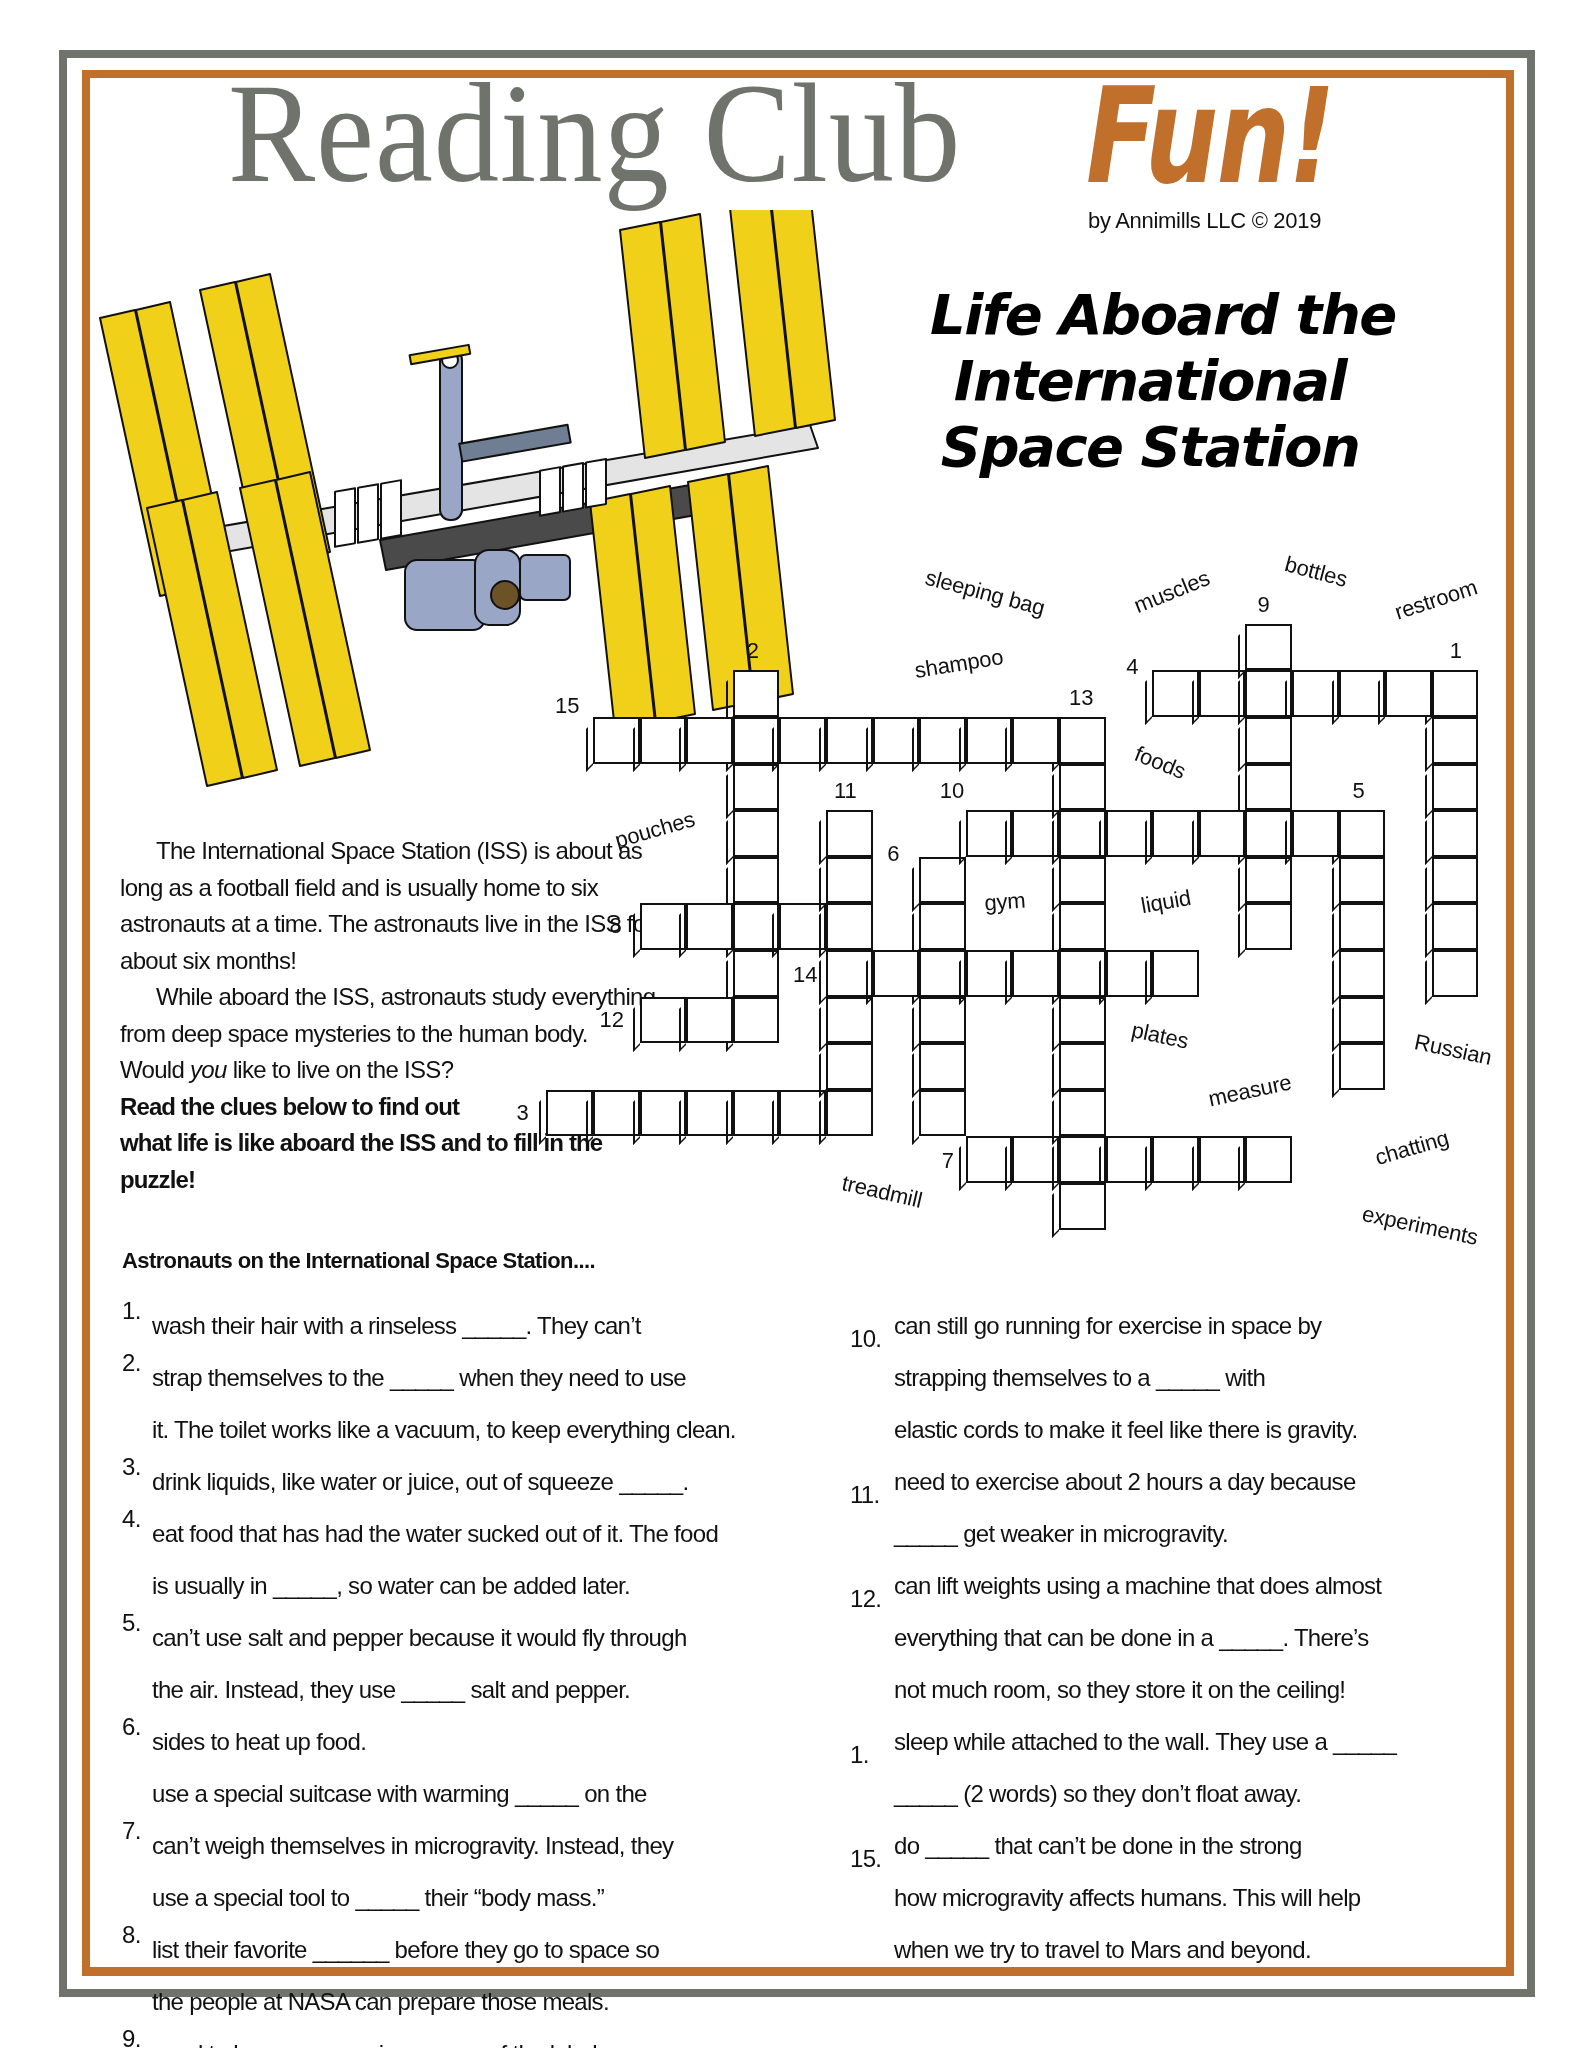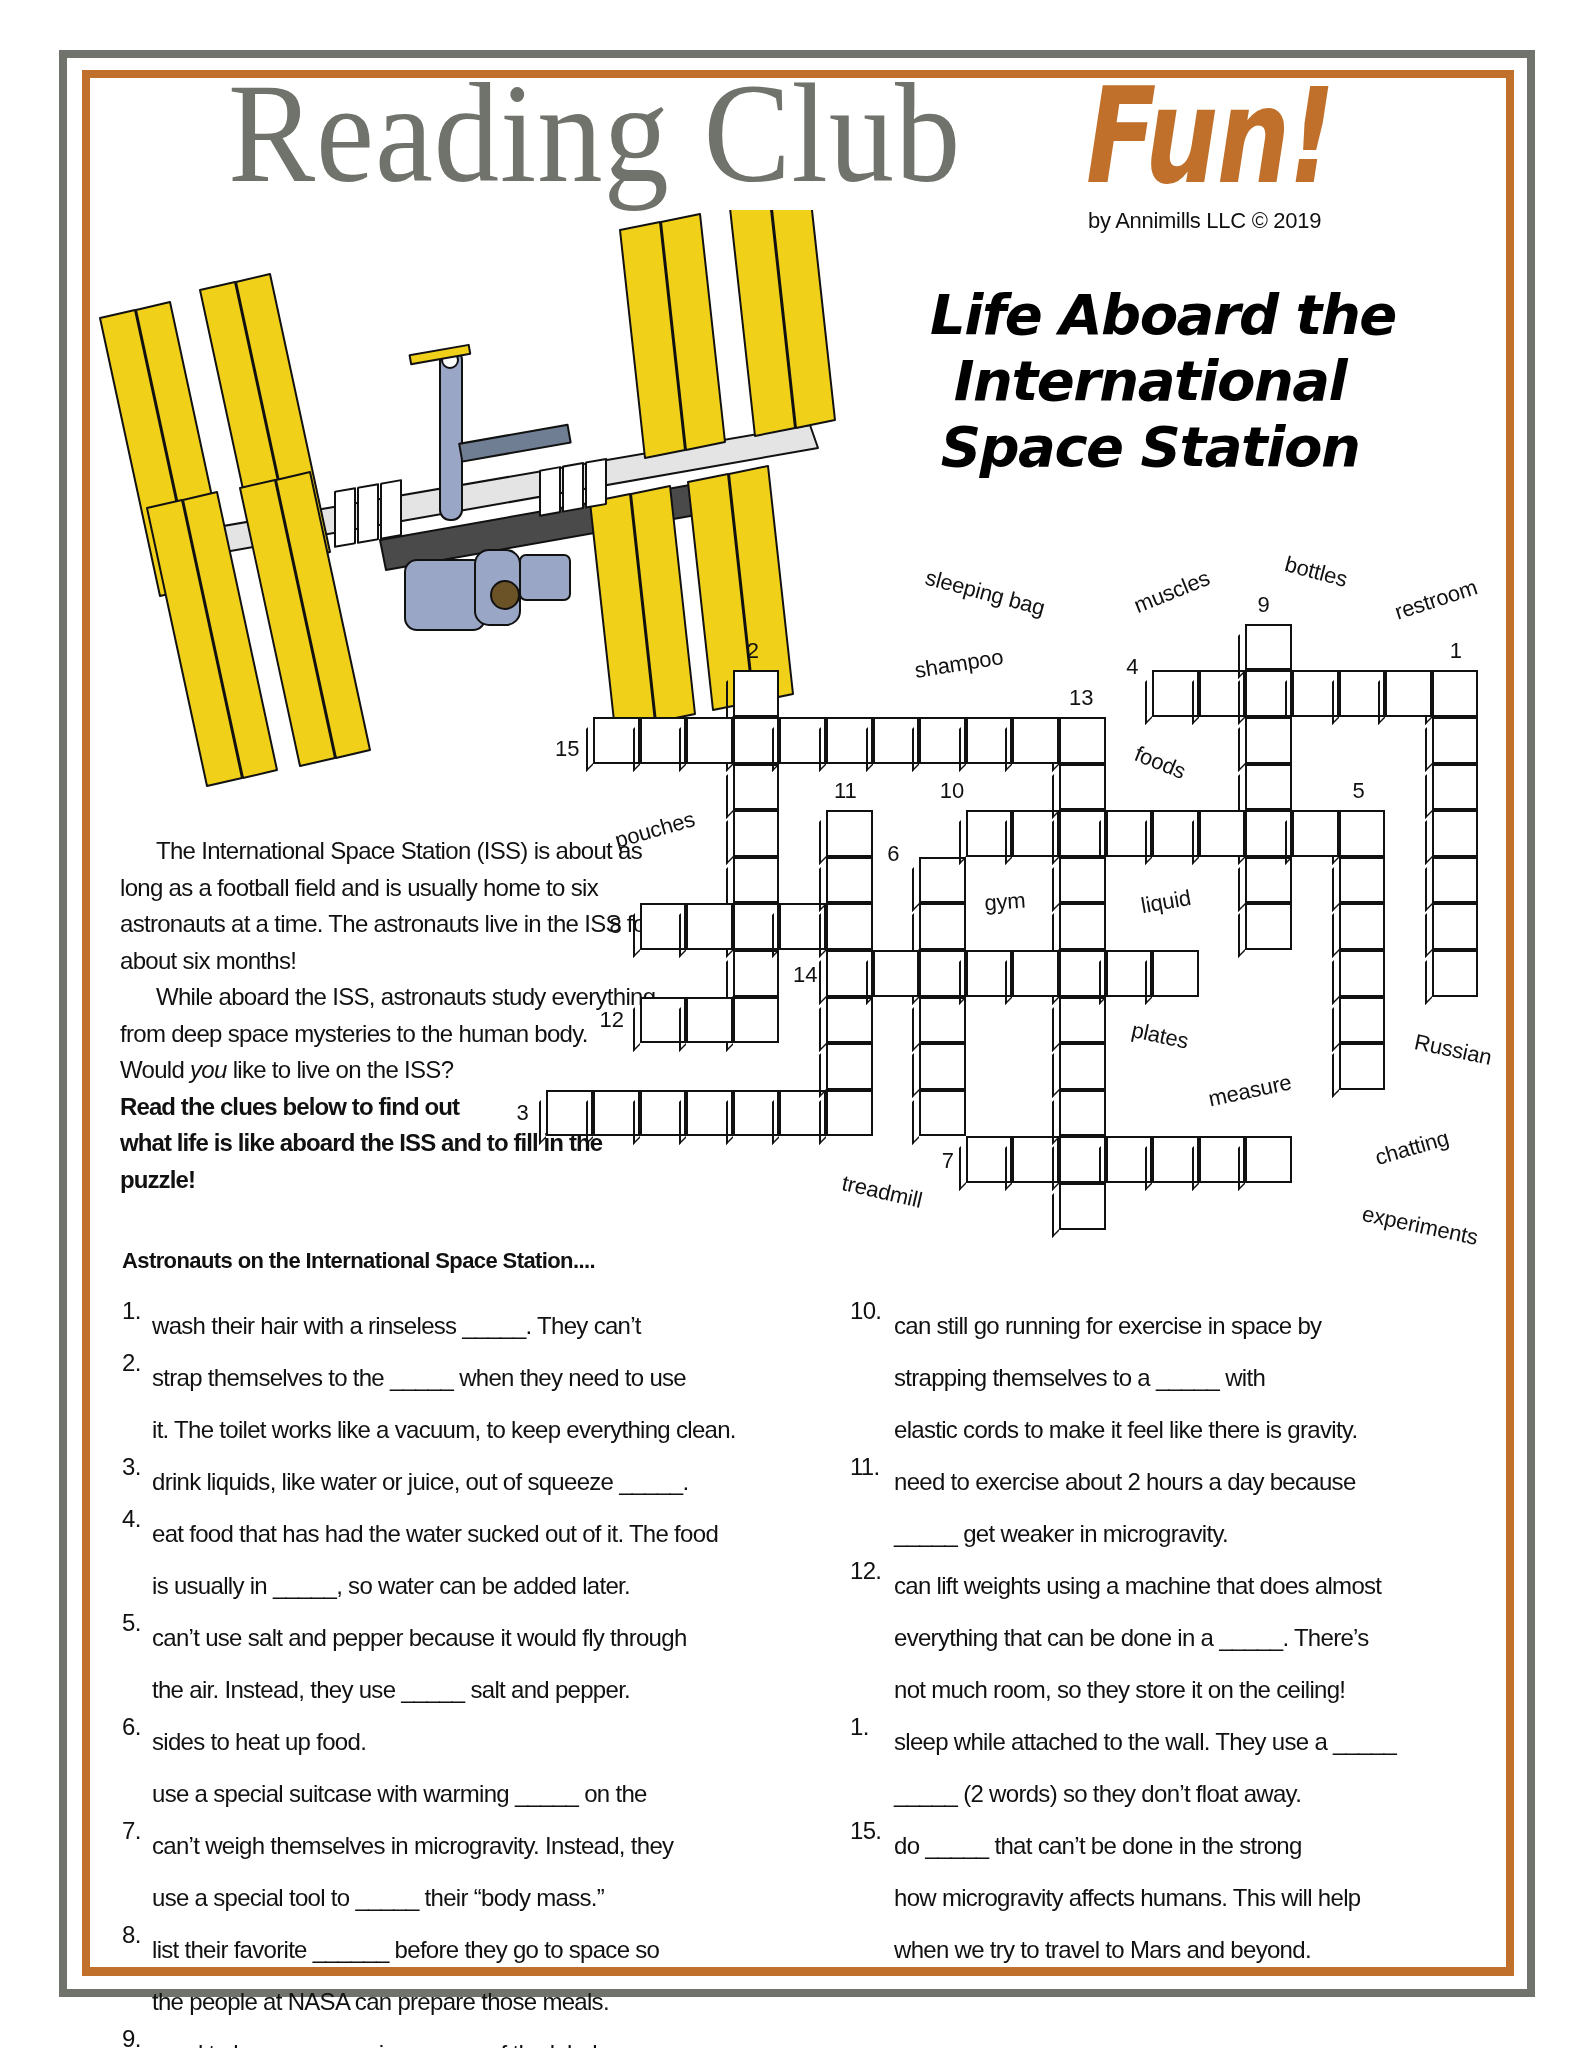--- a/index.html
+++ b/index.html
@@ -22,21 +22,21 @@
   .num { position:absolute; font-size:22px; color:#111; line-height:1; pointer-events:none; }
   .word { position:absolute; font-size:22px; color:#111; white-space:nowrap; transform-origin:center center; line-height:1; letter-spacing:-0.2px; }
   .clues-heading { position:absolute; left:122px; top:1248px; font-size:22px; font-weight:bold; letter-spacing:-0.6px; white-space:nowrap; }
   .clues-col { position:absolute; font-size:24px; line-height:37px; letter-spacing:-0.7px; color:#111; }
   .clues-left { left:122px; top:1292px; width:700px; }
   .clues-right { left:850px; top:1292px; width:620px; }
   .clue { display:flex; }
   .clue .n { flex:0 0 auto; }
   .clue .t { flex:1 1 auto; }
   .clues-left .n { width:30px; }
-  .clues-right .n { width:44px; }
+  .clues-right .n { width:44px;margin-top:28px; }
   .clue .t span { display:block;margin-top:15px; }
 </style>
 </head>
 <body>
 
 <div class="frame-gray"></div>
 <div class="frame-orange"></div>
 
 <div class="title-reading">Reading Club</div>
 <div class="title-fun">Fun!</div>
@@ -209,21 +209,21 @@
     <div class="num" style="left: 793px; top: 964px;">14</div>
     <div class="cell" style="left: 593px; top: 717px;"></div>
     <div class="cell" style="left: 639.6px; top: 717px;"></div>
     <div class="cell" style="left: 686.2px; top: 717px;"></div>
     <div class="cell" style="left: 779.4px; top: 717px;"></div>
     <div class="cell" style="left: 826px; top: 717px;"></div>
     <div class="cell" style="left: 872.6px; top: 717px;"></div>
     <div class="cell" style="left: 919.2px; top: 717px;"></div>
     <div class="cell" style="left: 965.8px; top: 717px;"></div>
     <div class="cell" style="left: 1012.4px; top: 717px;"></div>
-    <div class="num" style="left: 555px; top: 738px; text-align: right;">15</div>
+    <div class="num" style="left: 555px; top: 695px; text-align: right;">15</div>
   </div>
 <div id="words">
     <div class="word" style="left: 985px; top: 593px; transform: translate(-50%, -50%) rotate(15deg);">sleeping bag</div>
     <div class="word" style="left: 1172px; top: 592px; transform: translate(-50%, -50%) rotate(-22deg);">muscles</div>
     <div class="word" style="left: 1316px; top: 572px; transform: translate(-50%, -50%) rotate(15deg);">bottles</div>
     <div class="word" style="left: 1436px; top: 600px; transform: translate(-50%, -50%) rotate(-18deg);">restroom</div>
     <div class="word" style="left: 959px; top: 664px; transform: translate(-50%, -50%) rotate(-9deg);">shampoo</div>
     <div class="word" style="left: 1160px; top: 763px; transform: translate(-50%, -50%) rotate(22deg);">foods</div>
     <div class="word" style="left: 655px; top: 830px; transform: translate(-50%, -50%) rotate(-16deg);">pouches</div>
     <div class="word" style="left: 1005px; top: 902px; transform: translate(-50%, -50%) rotate(-4deg);">gym</div>

